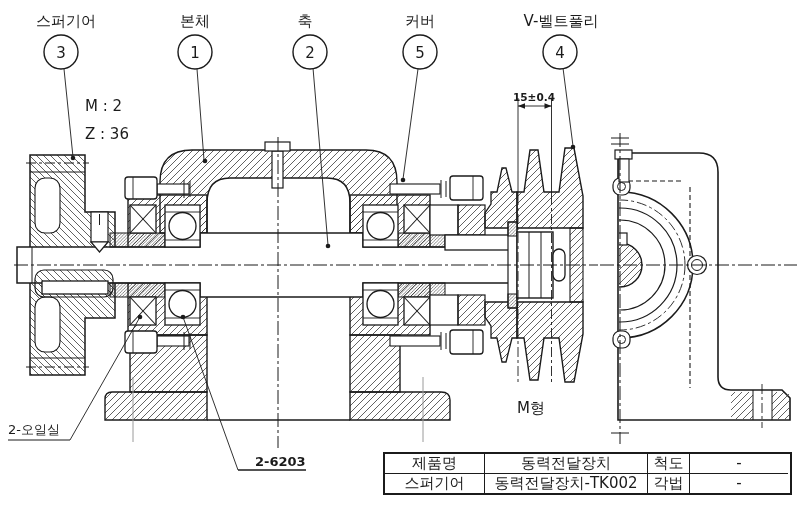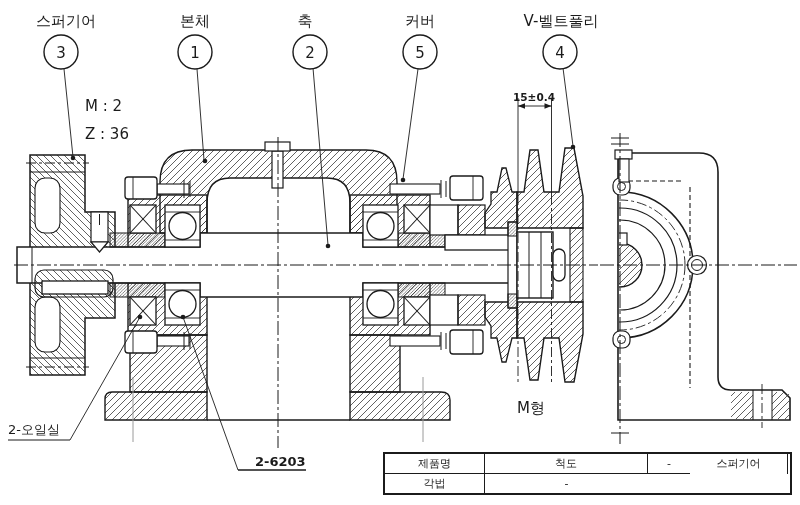--- a/index.html
+++ b/index.html
@@ -11,21 +11,21 @@
   .spec{font-size:15px;}
   .note{font-size:13px;}
   .noteb{font-size:13px;font-weight:bold;}
   .dim{font-size:10.5px;font-weight:bold;}
   .bnum{font-size:15px;}
   #title-block{position:absolute;left:383px;top:452px;width:405px;height:39px;
                border:2px solid #1b1b1b;display:grid;
                grid-template-columns:100px 163px 42px 98px;grid-auto-rows:1fr;
                background:#fff;}
   #title-block .cell{display:flex;align-items:center;justify-content:center;
-               font-size:11px;border-right:1px solid #1b1b1b;border-bottom:1px solid #1b1b1b;
+               font-size:15px;border-right:1px solid #1b1b1b;border-bottom:1px solid #1b1b1b;
                white-space:nowrap;overflow:hidden;}
   #title-block .cell.lastcol{border-right:none;}
   #title-block .cell.lastrow{border-bottom:none;}
 </style>
 </head>
 <body>
 
 <div id="stage">
 <svg width="800" height="505" viewBox="0 0 800 505">
   <defs>
@@ -319,19 +319,21 @@
       <text class="noteb" x="255" y="466" stroke="none">2-6203</text>
       <line x1="238" y1="470" x2="306" y2="470" stroke-width="1.6"></line>
       <line x1="238" y1="470" x2="183" y2="317" stroke-width="0.9"></line>
       <circle cx="183" cy="317" r="2.3" fill="#1b1b1b" stroke="none"></circle>
     </g>
   </g>
 </svg>
 
 <div id="title-block">
   <div class="cell">제품명</div>
+  <div class="cell">동력전달장치</div>
   <div class="cell">척도</div>
   <div class="cell lastcol">-</div>
   <div class="cell lastrow">스퍼기어</div>
+  <div class="cell lastrow">동력전달장치-TK002</div>
   <div class="cell lastrow">각법</div>
   <div class="cell lastrow lastcol">-</div>
 </div>
 </div>
 
 </body></html>

